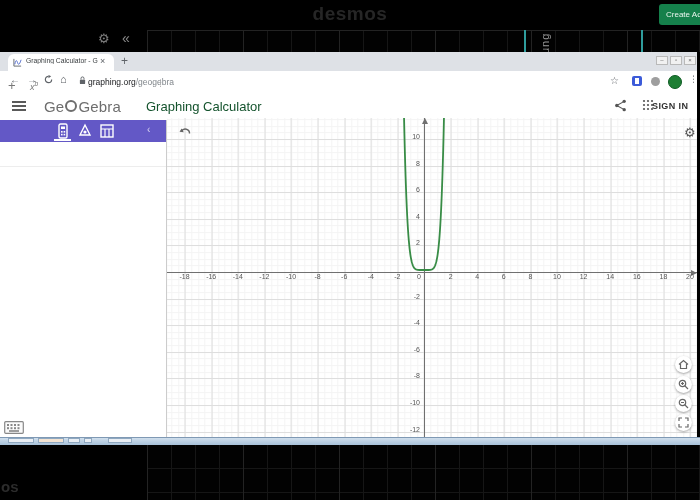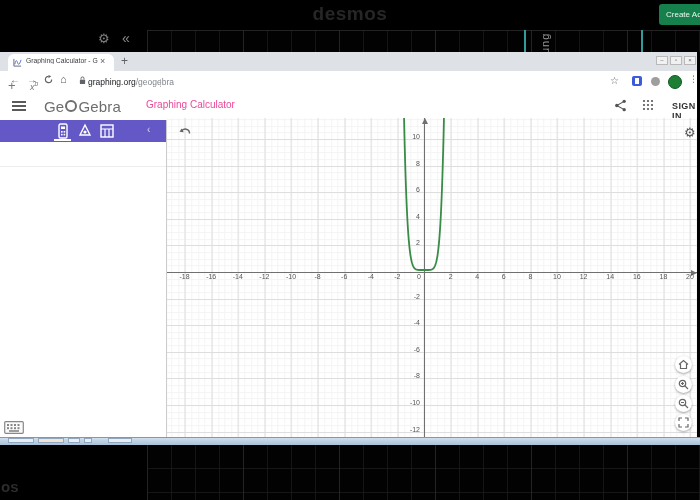--- a/index.html
+++ b/index.html
@@ -50,24 +50,24 @@
   #ext-gray{left:651px;top:25px;width:9px;height:9px;background:#9e9e9e;border-radius:50%;}
   #avatar{left:668px;top:23px;width:12px;height:12px;background:#1e7e34;border-radius:50%;border:1px solid #0f5c24;}
   #chrome-kebab{left:689px;top:22px;font-size:9px;color:#5f6368;letter-spacing:0;}
 
   
   #gg-header{left:0;top:40px;width:697px;height:28px;background:#fff;border-bottom:1px solid #e6e6e6;}
   #gg-menu{left:12px;top:49px;width:14px;height:10px;}
   #gg-menu b{position:absolute;left:0;width:14px;height:1.6px;background:#5a5a5a;}
   #gg-logo{left:44px;top:46px;font-size:15px;color:#6e6e6e;font-weight:500;letter-spacing:.2px;}
   .logo-pent{display:inline-block;width:8px;height:8px;border:2px solid #6e6e6e;border-radius:50%;margin:0 1px;}
-  #gg-title{left:146px;top:47px;font-size:10px;color:#ec4899;}
+  #gg-title{left:146px;top:47px;font-size:13px;color:#14532d;}
   #gg-share{left:614px;top:47px;}
   #gg-apps{left:642px;top:47px;}
-  #gg-signin{left:672px;top:49px;font-size:9px;color:#333;font-weight:600;letter-spacing:.4px;}
+  #gg-signin{left:652px;top:49px;font-size:9px;color:#333;font-weight:600;letter-spacing:.4px;}
 
   
   #panel{left:0;top:68px;width:166px;height:317px;background:#fff;border-right:1px solid #ccc;}
   #panel-toolbar{left:0;top:0;width:166px;height:22px;background:#6358c6;}
   .ptool{top:3px;width:16px;height:16px;}
   #tool-algebra-underline{left:54px;top:19px;width:17px;height:2px;background:#fff;}
   #panel-collapse{left:147px;top:4px;color:#d9d5f2;font-size:10px;}
   #input-row{left:0;top:22px;width:166px;height:24px;background:#fff;border-bottom:1px solid #ededed;}
   #input-plus{left:8px;top:26px;font-size:13px;color:#777;}
   #input-power{left:30px;top:28px;font-size:9px;color:#777;font-style:italic;}

